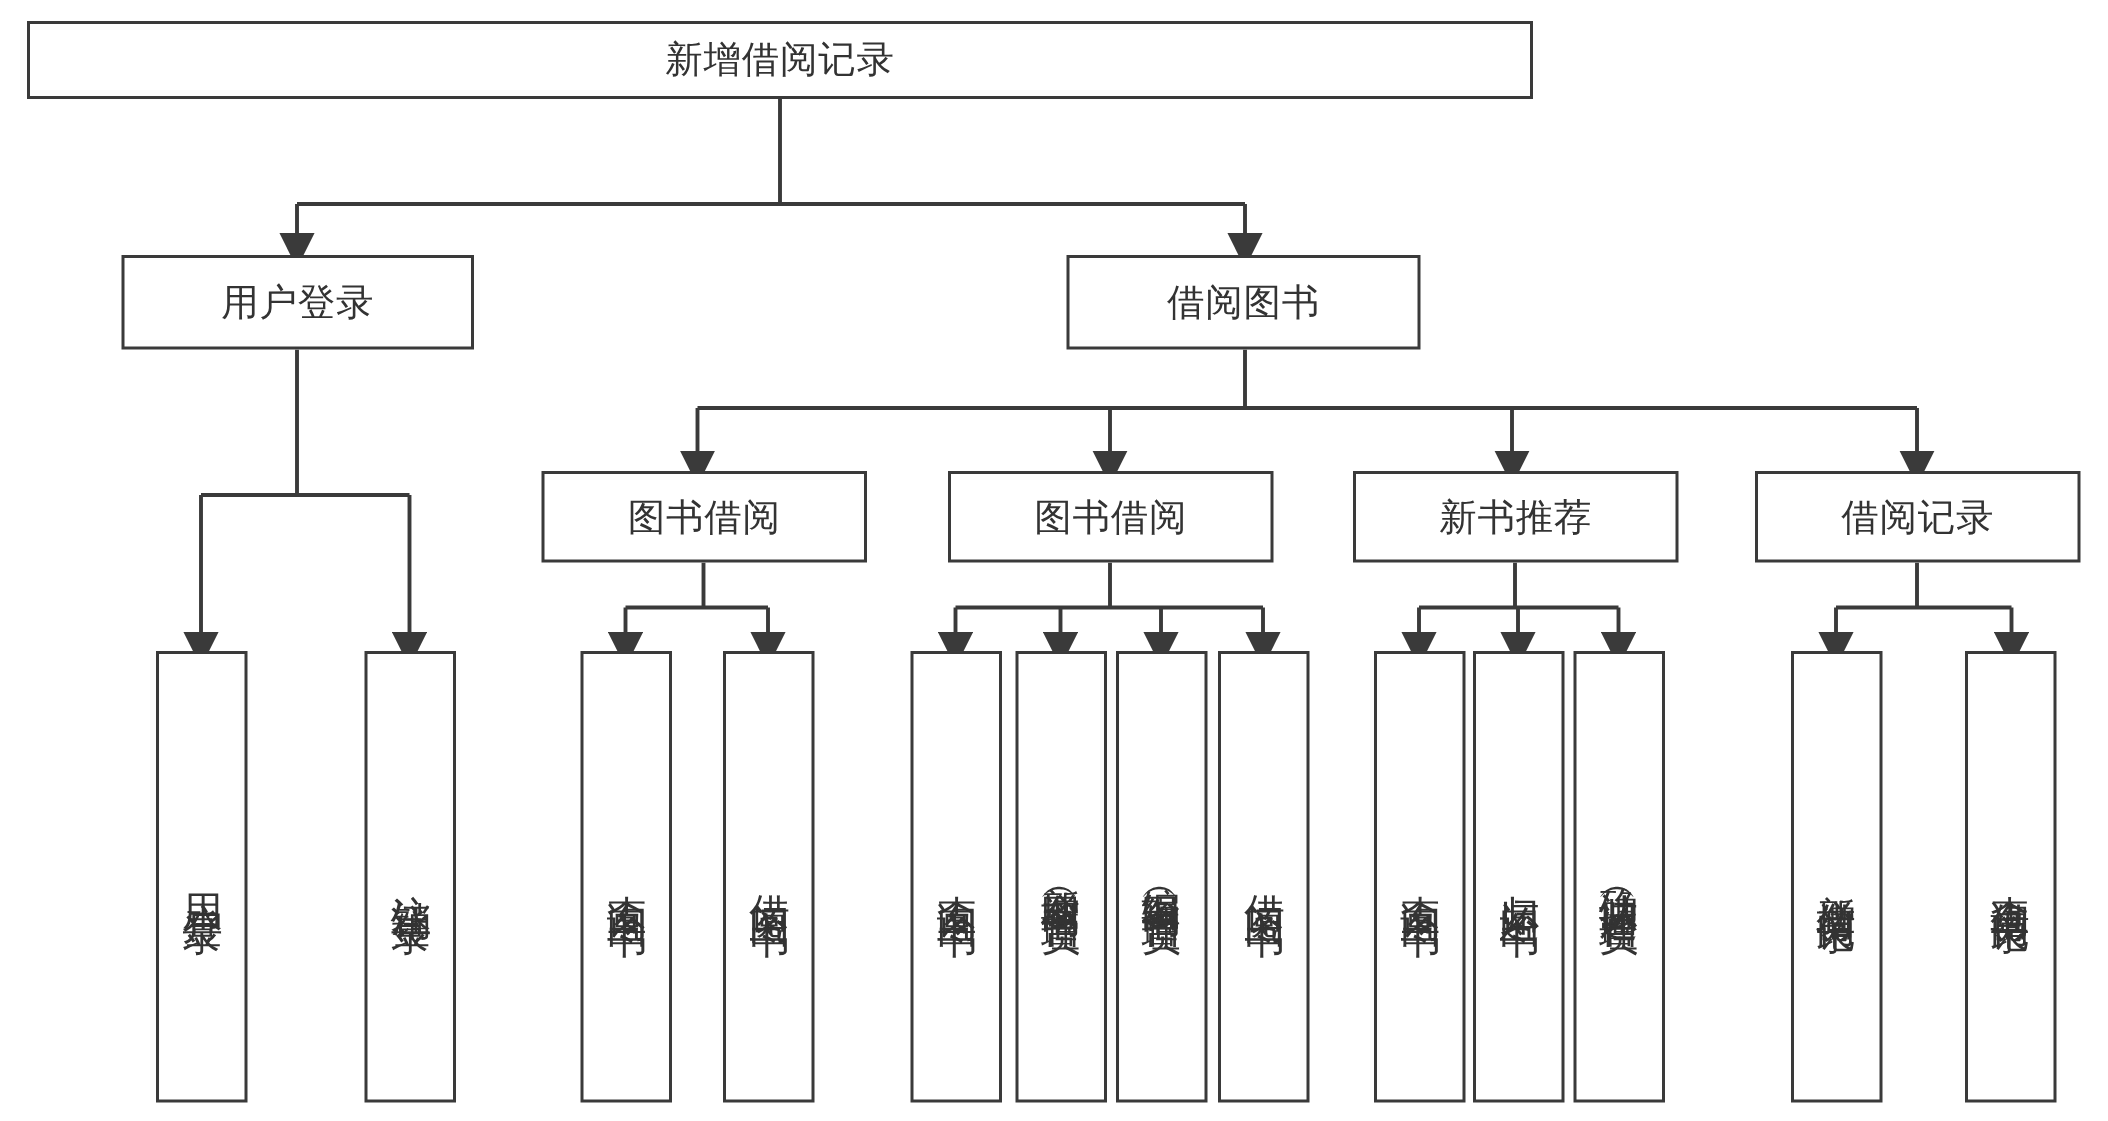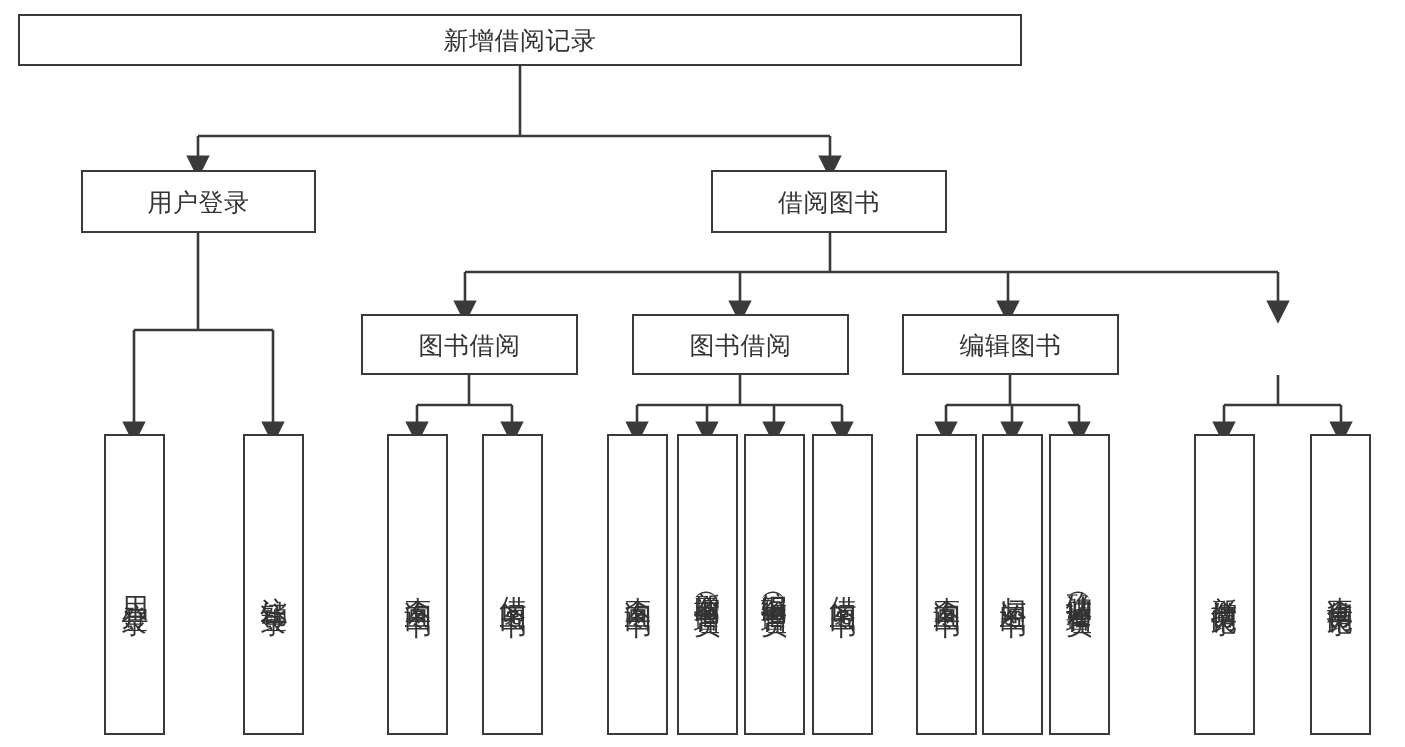--- a/index.html
+++ b/index.html
@@ -152,23 +152,26 @@
 
   <div class="node horiz" style="left:361px; top:314px; width:217px; height:61px;">
     <span class="lbl">图书借阅</span>
   </div>
 
   <div class="node horiz" style="left:632px; top:314px; width:217px; height:61px;">
     <span class="lbl">图书借阅</span>
   </div>
 
   <div class="node horiz" style="left:902px; top:314px; width:217px; height:61px;">
-    <span class="lbl">编辑图书</span>
-  </div>
-
+    <span class="lbl">新书推荐</span>
+  </div>
+
+  <div class="node horiz" style="left:1170px; top:314px; width:217px; height:61px;">
+    <span class="lbl">借阅记录</span>
+  </div>
 
   <div class="node vert" style="left:104px; top:434px; width:61px; height:301px;">
     <span class="lbl">用户登录</span>
   </div>
 
   <div class="node vert" style="left:243px; top:434px; width:61px; height:301px;">
     <span class="lbl">注销登录</span>
   </div>
 
   <div class="node vert" style="left:387px; top:434px; width:61px; height:301px;">

